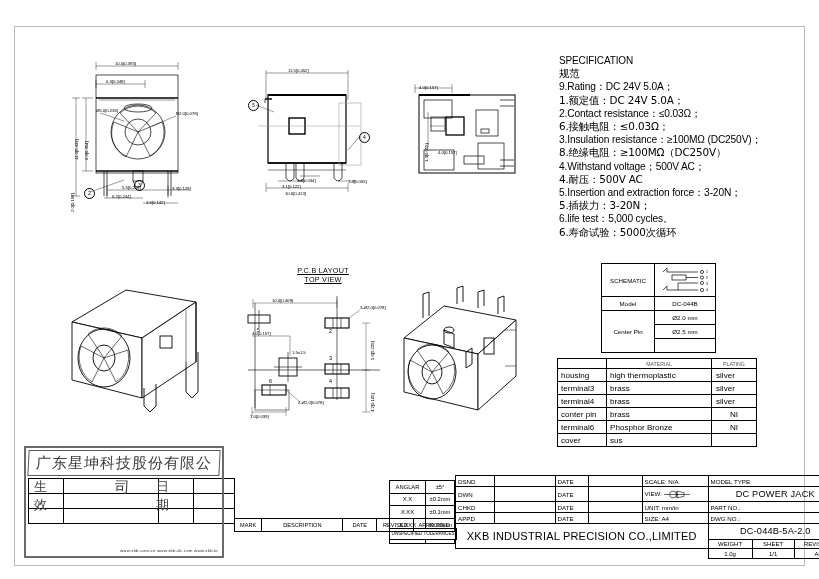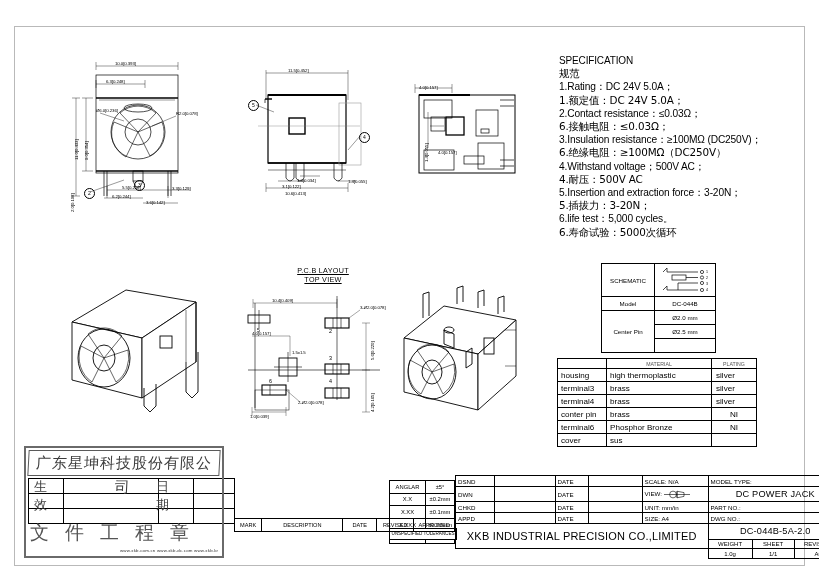--- a/index.html
+++ b/index.html
@@ -468,26 +468,26 @@
   <div class="dim" style="left:269px; top:378px; font-size:5.4px;">6</div>
 
   <div class="balloon" style="left:84px;  top:188px;">2</div>
   <div class="balloon" style="left:134px; top:180px;">3</div>
   <div class="balloon" style="left:359px; top:132px;">4</div>
   <div class="balloon" style="left:248px; top:100px;">5</div>
 
   <div class="spec-block">
     <div class="spec-title">SPECIFICATION</div>
     <div class="cn">规范</div>
-    <div>1.Rating：DC  24V 5.0A；</div>
+    <div>9.Rating：DC  24V 5.0A；</div>
     <div class="cn">1.额定值：DC 24V 5.0A；</div>
     <div>2.Contact resistance：≤0.03Ω；</div>
     <div class="cn">6.接触电阻：≤0.03Ω；</div>
     <div>3.Insulation resistance：≥100MΩ (DC250V)；</div>
-    <div class="cn">6.绝缘电阻：≥100MΩ（DC250V）</div>
+    <div class="cn">8.绝缘电阻：≥100MΩ（DC250V）</div>
     <div>4.Withstand voltage；500V AC；</div>
     <div class="cn">4.耐压：500V AC</div>
     <div>5.Insertion and extraction force：3-20N；</div>
     <div class="cn">5.插拔力：3-20N；</div>
     <div>6.life test：5,000 cycles。</div>
     <div class="cn">6.寿命试验：5000次循环</div>
   </div>
 
   <table class="eng" id="tbl-schematic">
     <tbody>
@@ -699,15 +699,14 @@
   <div id="url-line">www.xkb.com.cn   www.xkb-dc.com   www.xkb.kr</div>
 
   <div id="stamp"></div>
   <div id="stamp-name">广东星坤科技股份有限公司</div>
   <div id="stamp-inner">
     <span class="cellA" style="left:6px;  top:0px;">生</span>
     <span class="cellA" style="left:6px;  top:18px;">效</span>
     <span class="cellB" style="left:128px; top:0px;">日</span>
     <span class="cellB" style="left:128px; top:18px;">期</span>
   </div>
-  <div id="stamp-lower">文件工程章</div>
 
 </div>
 
 </body></html>

